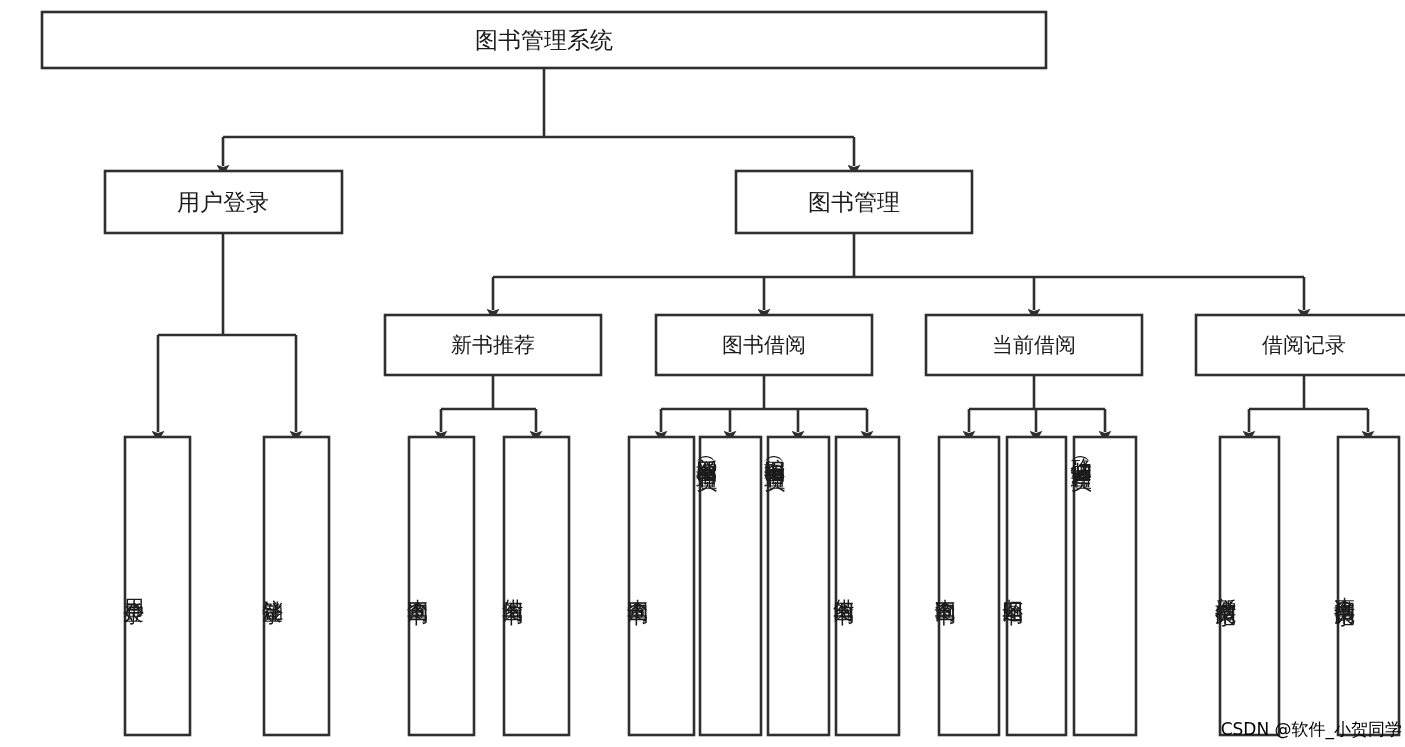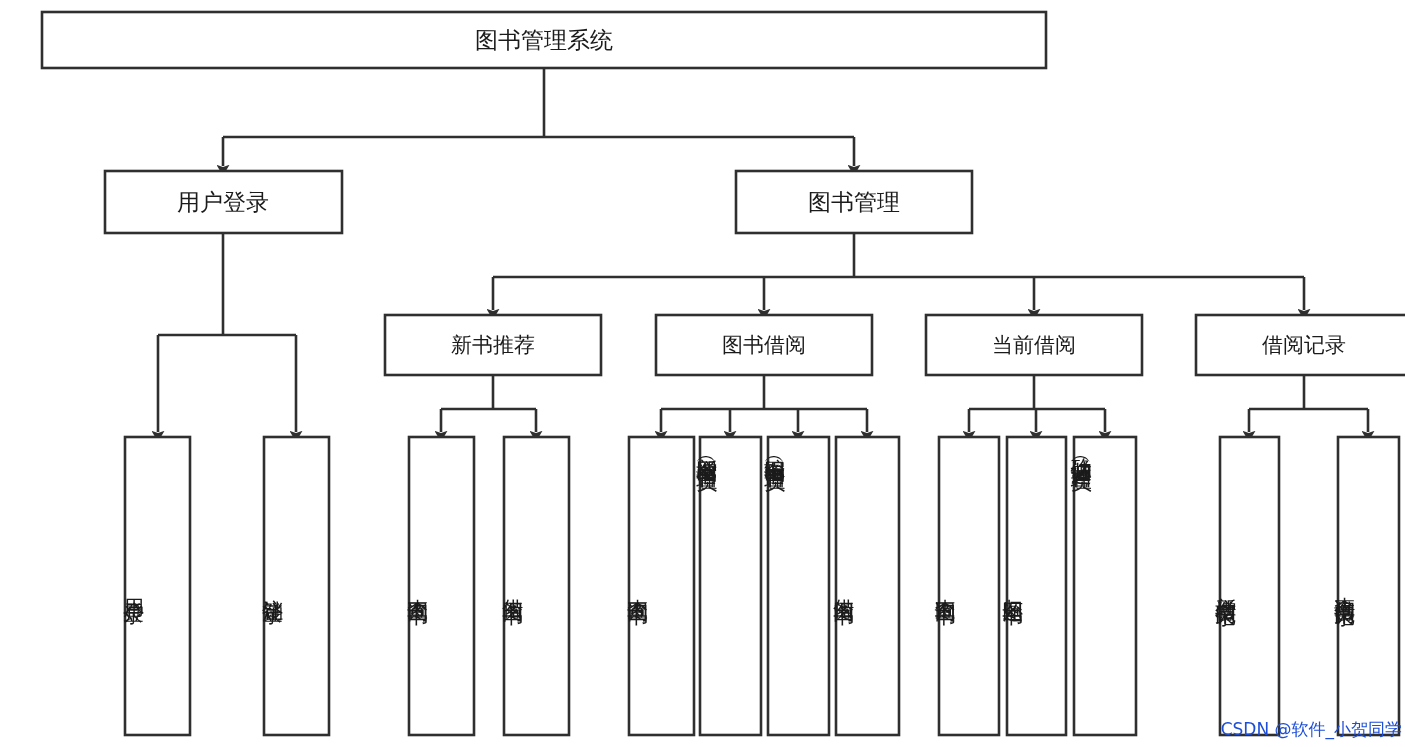--- a/index.html
+++ b/index.html
@@ -69,21 +69,21 @@
     color: #1b1b1b;
     white-space: nowrap;
     text-align: center;
   }
   .watermark {
     position: absolute;
     right: 18px;
     bottom: 6px;
     font-family: "DejaVu Sans", "Liberation Sans", sans-serif;
     font-size: 17px;
-    color: #1d4ed8;
+    color: #000000;
     white-space: nowrap;
     pointer-events: none;
   }
 </style>
 </head>
 <body>
 
 <div id="diagram-root">
 
   <svg class="diagram" viewBox="0 0 1405 747">

